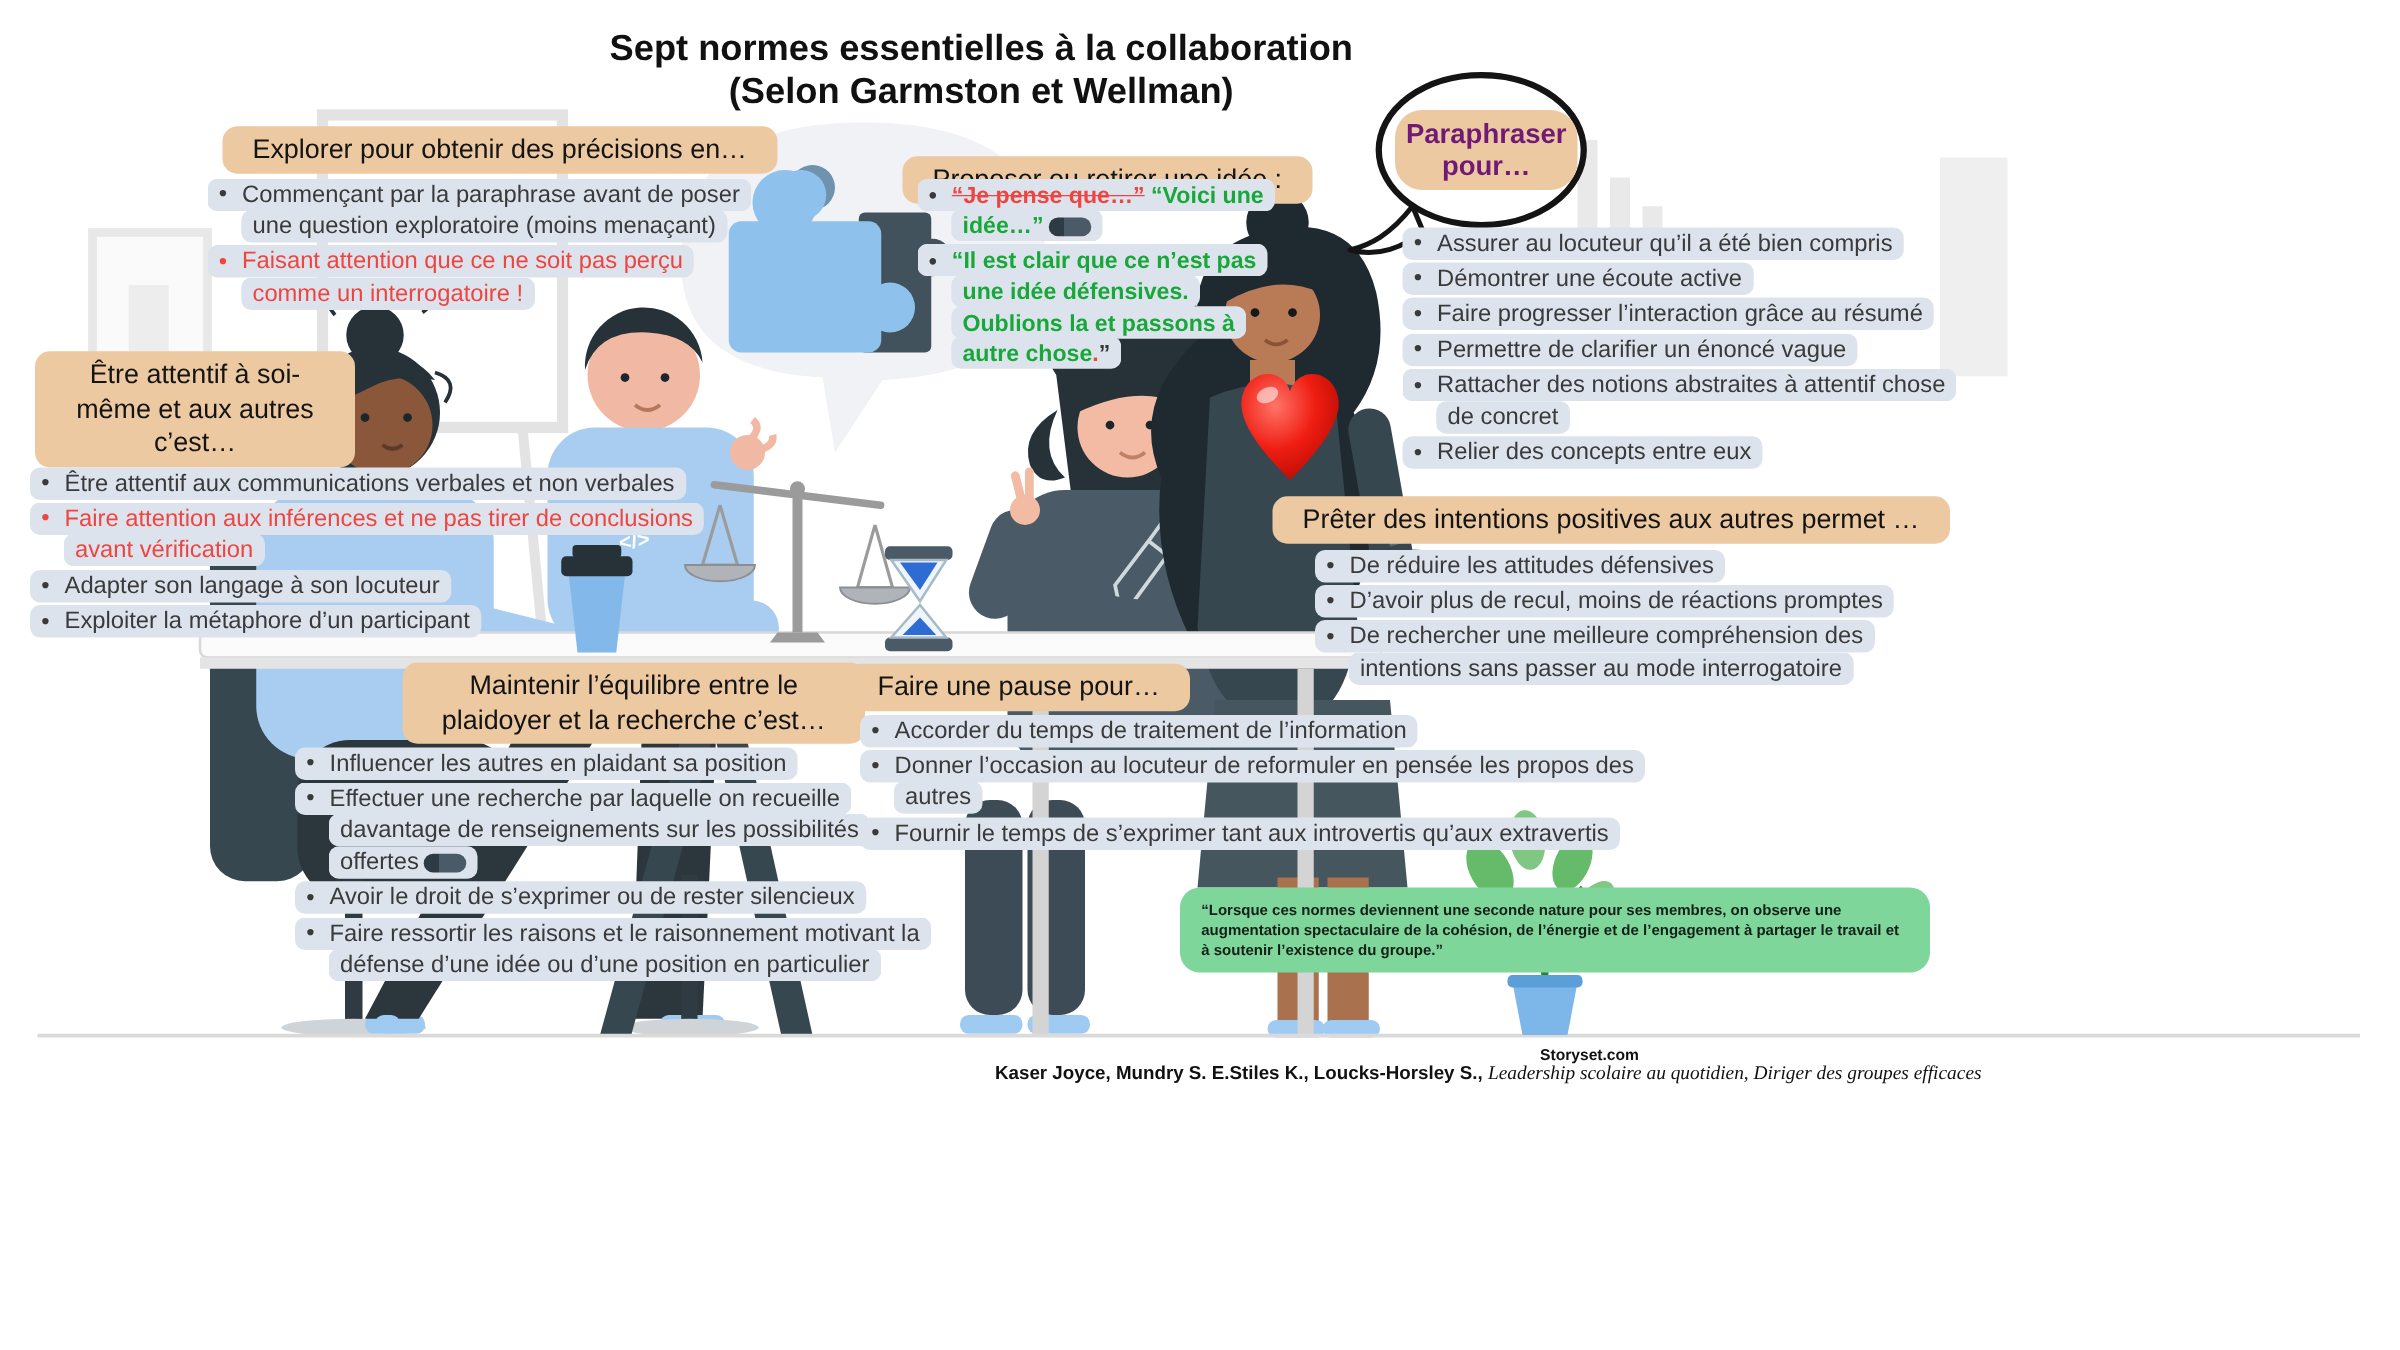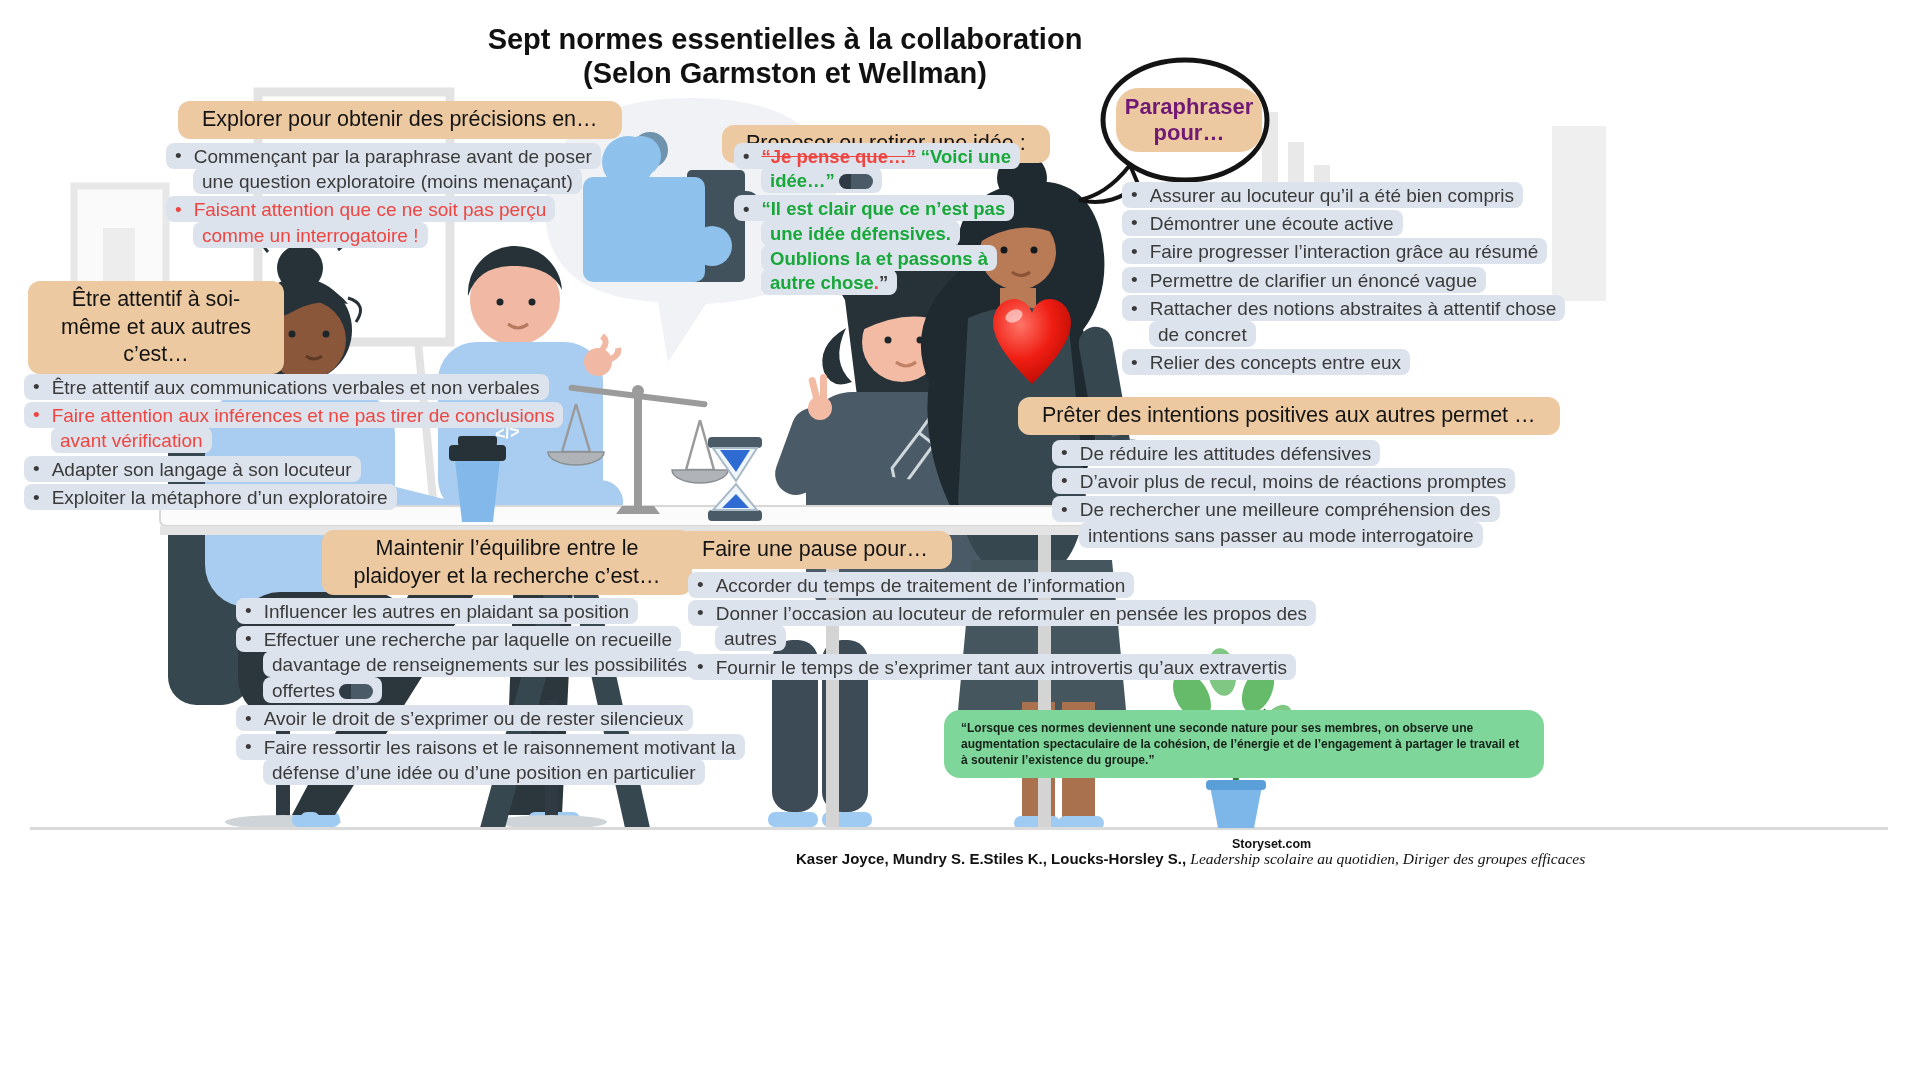--- a/index.html
+++ b/index.html
@@ -233,21 +233,21 @@
   <li><span class="bg">Permettre de clarifier un énoncé vague</span></li>
   <li><span class="bg">Rattacher des notions abstraites à attentif chose de concret</span></li>
   <li><span class="bg">Relier des concepts entre eux</span></li>
 </ul>
 
 <div class="hdr center" style="left:28px;top:281px;width:208px;">Être attentif à soi-même et aux autres c’est…</div>
 <ul class="list" style="left:24px;top:374px;width:545px;">
   <li><span class="bg">Être attentif aux communications verbales et non verbales</span></li>
   <li class="t-red"><span class="bg t-red">Faire attention aux inférences et ne pas tirer de conclusions avant vérification</span></li>
   <li><span class="bg">Adapter son langage à son locuteur</span></li>
-  <li><span class="bg">Exploiter la métaphore d’un exploratoire</span></li>
+  <li><span class="bg">Exploiter la métaphore d’un participant</span></li>
 </ul>
 
 <div class="hdr" style="left:1018px;top:397px;">Prêter des intentions positives aux autres permet …</div>
 <ul class="list" style="left:1052px;top:440px;width:505px;">
   <li><span class="bg">De réduire les attitudes défensives</span></li>
   <li><span class="bg">D’avoir plus de recul, moins de réactions promptes</span></li>
   <li><span class="bg">De rechercher une meilleure compréhension des intentions sans passer au mode interrogatoire</span></li>
 </ul>
 
 <div class="hdr center" style="left:322px;top:530px;width:322px;">Maintenir l’équilibre entre le plaidoyer et la recherche c’est…</div>

